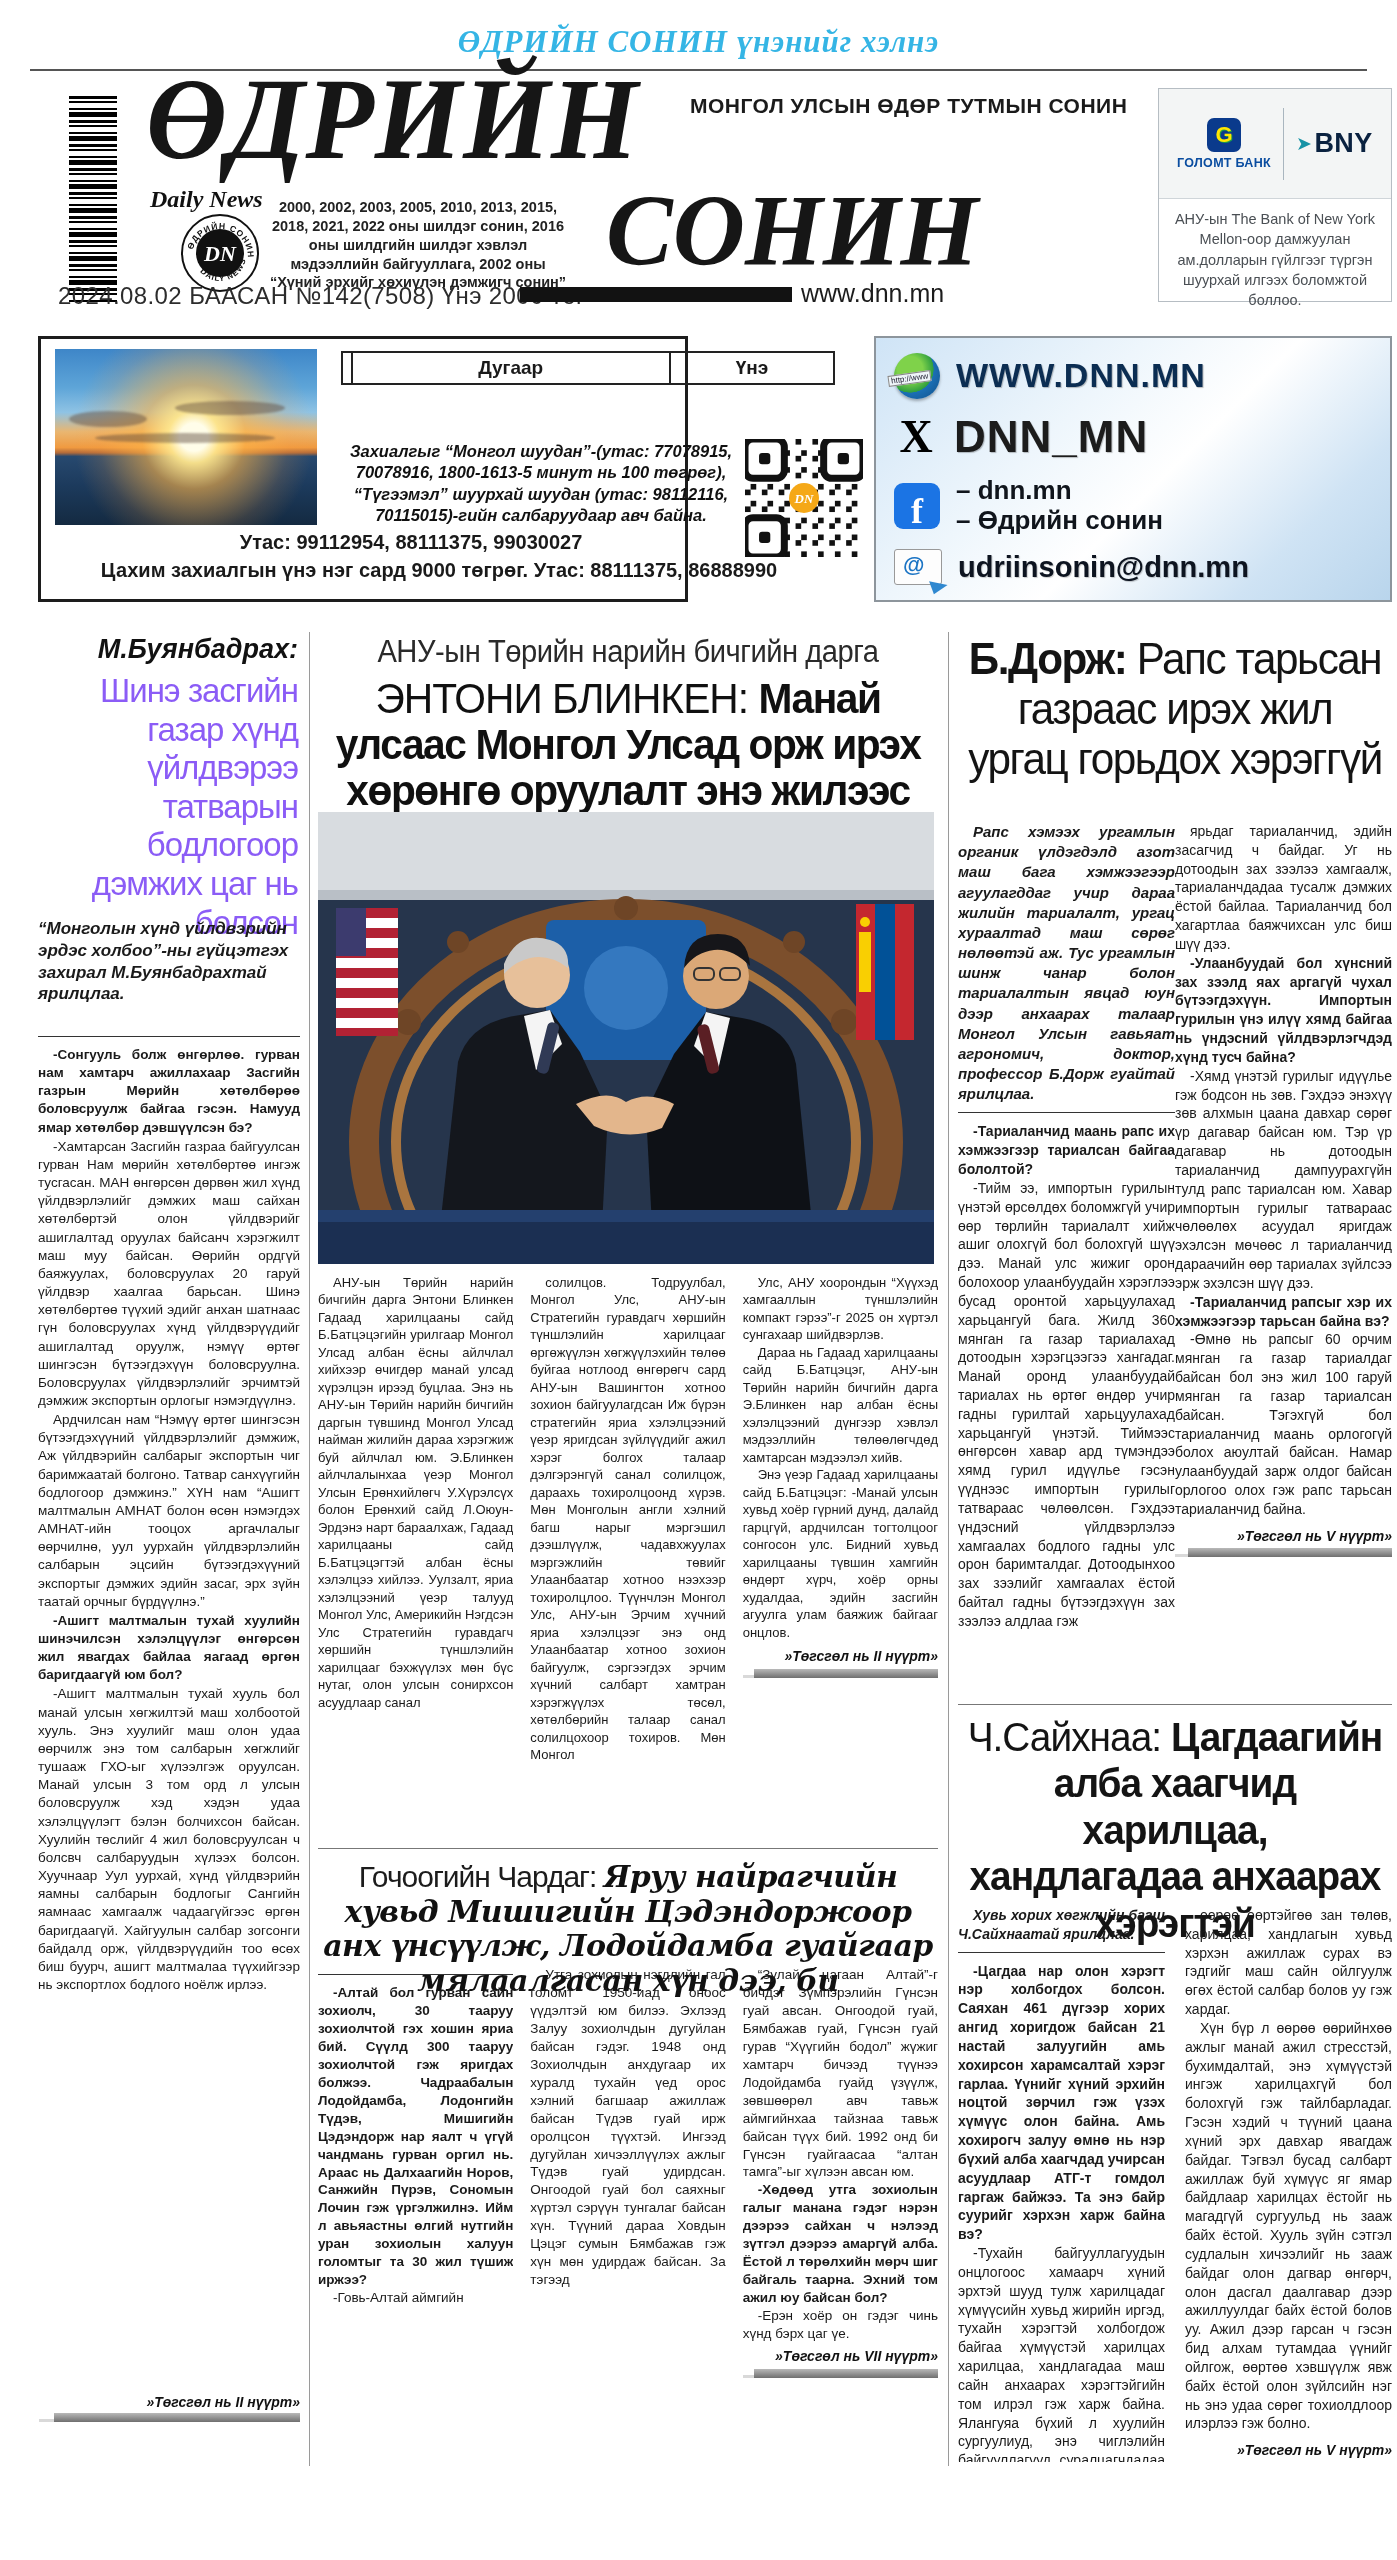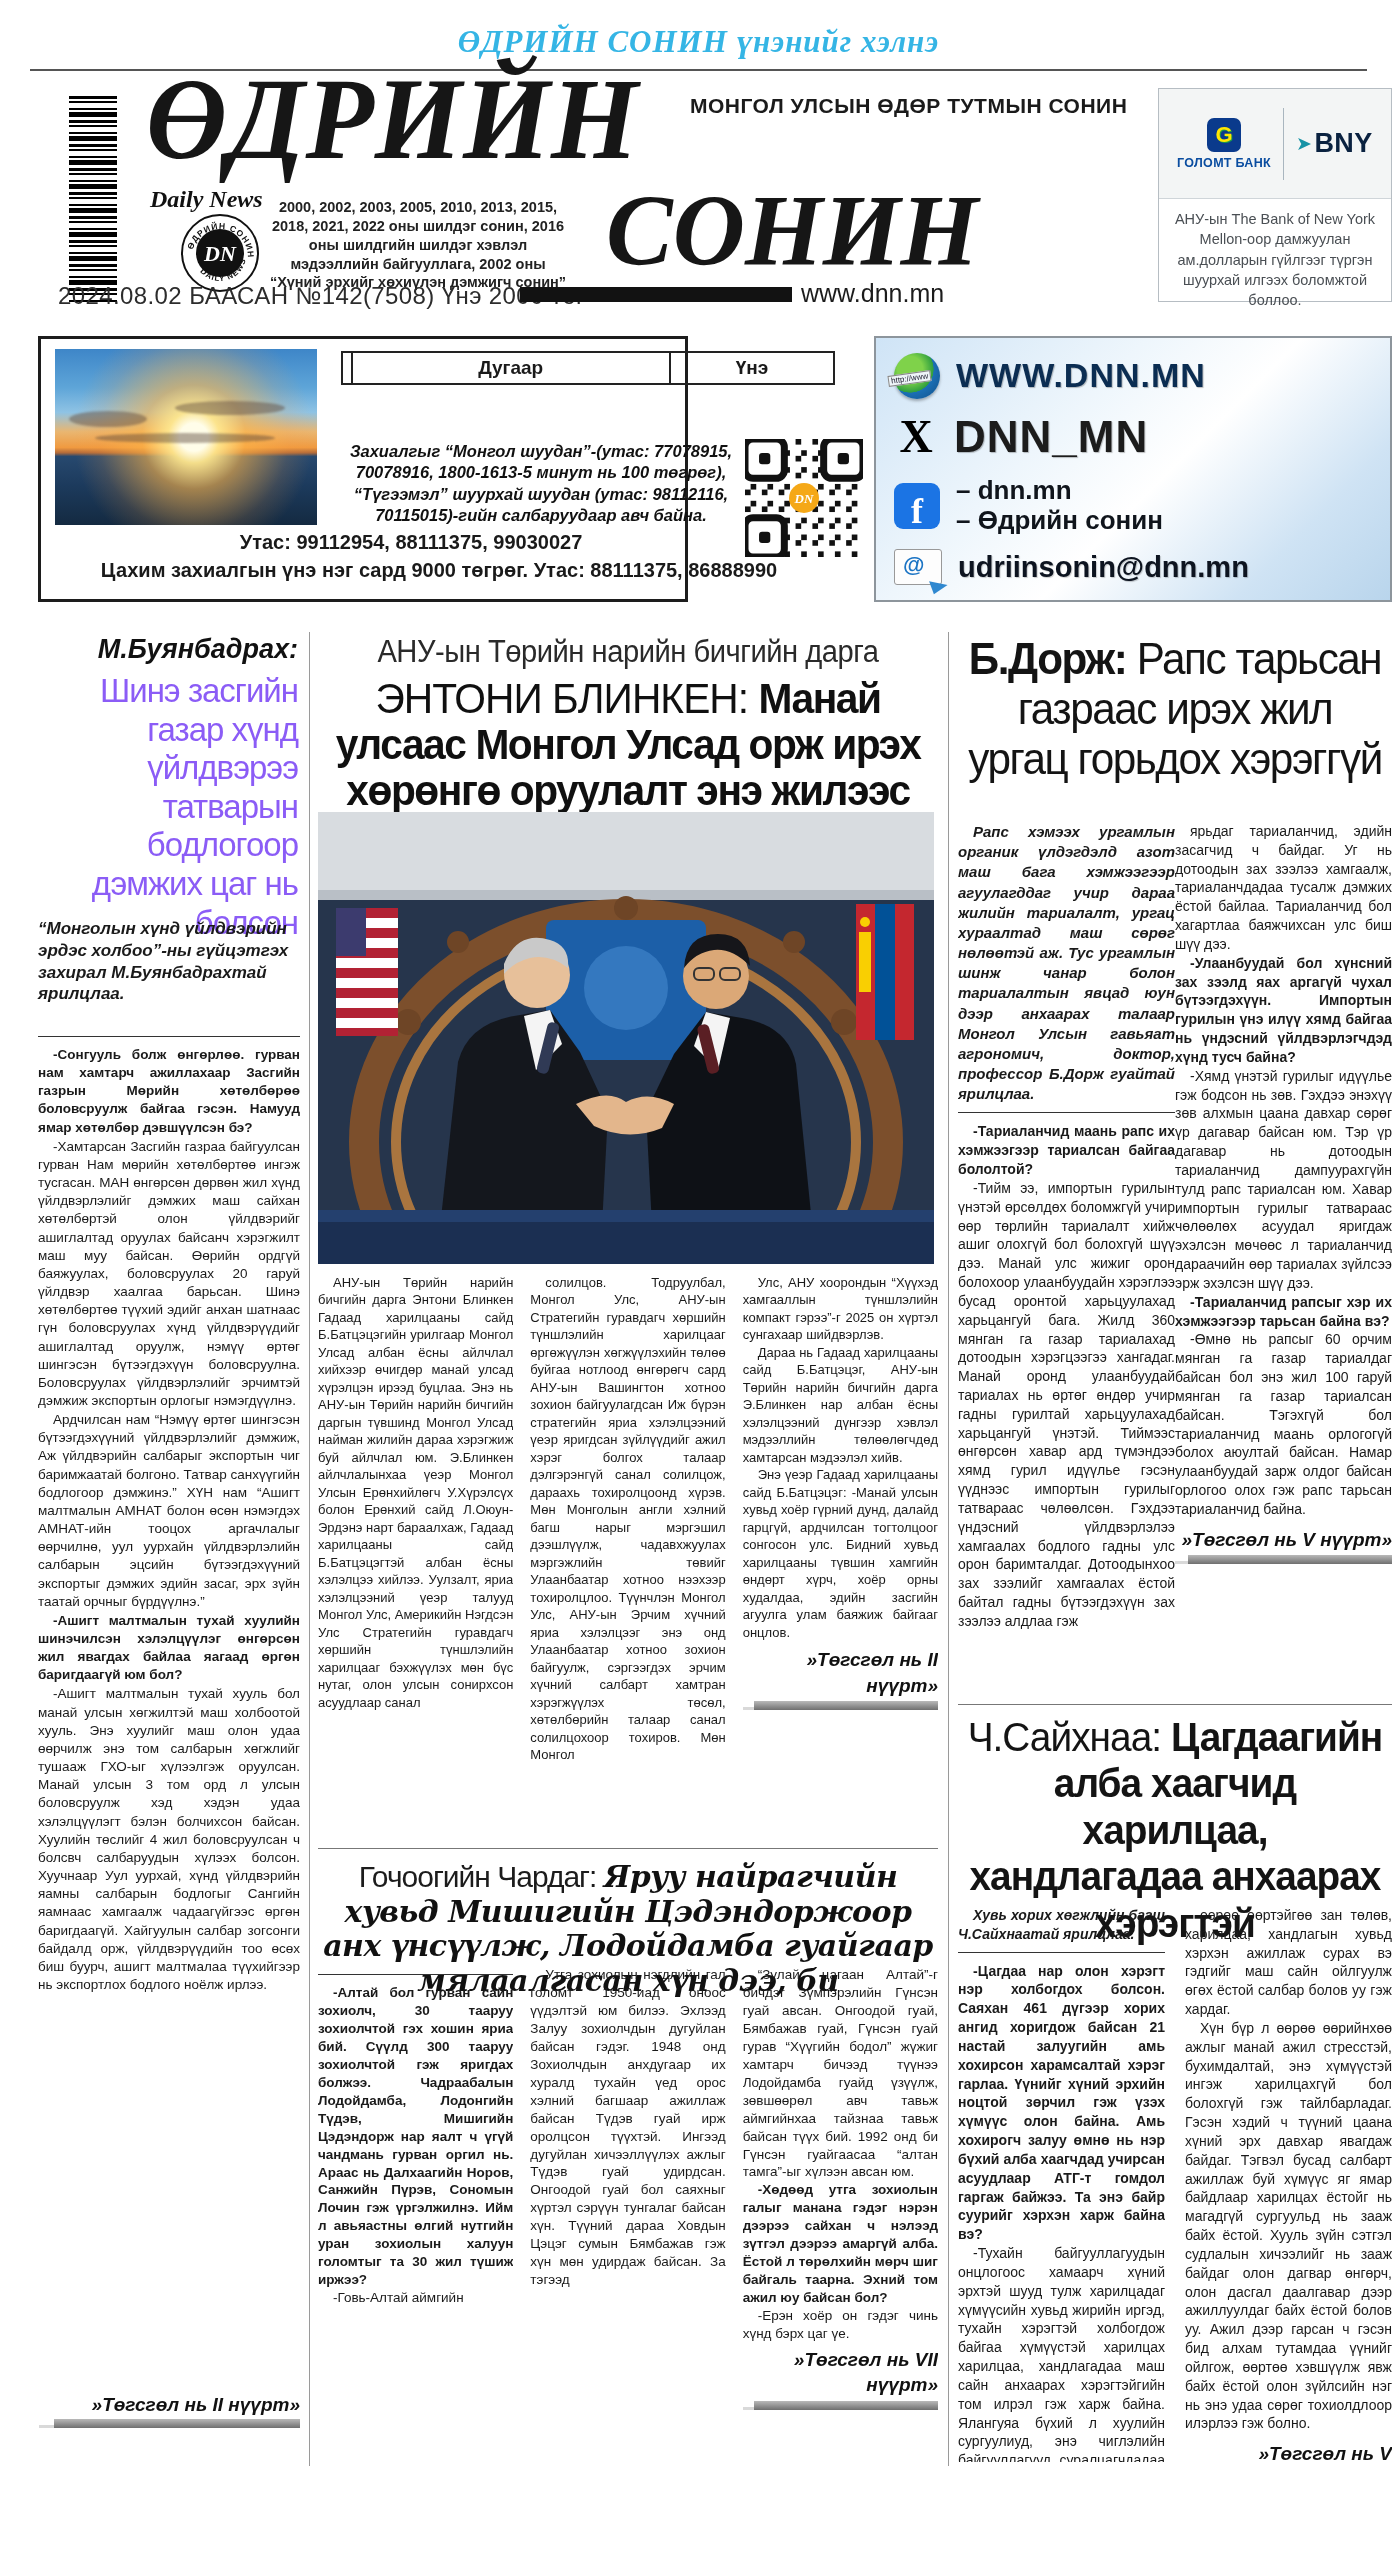--- a/index.html
+++ b/index.html
@@ -106,21 +106,21 @@
   
   .l-byline { left:38px; top:634px; width:260px; text-align:right; font-weight:bold; font-style:italic; font-size:27px; color:#111; }
   .l-head { left:40px; top:672px; width:258px; text-align:right; font-size:33px; line-height:1.17;
     color:#8b5cf6; letter-spacing:-1px; font-weight:400; }
   .l-lead { left:38px; top:918px; width:262px; font-size:17px; line-height:1.28; }
   .l-body { left:38px; top:1028px; width:262px; height:1356px; overflow:hidden;
     font-size:13.5px; line-height:1.345; }
   .l-body .para { margin-bottom:1px; }
 
   
-  .endmark { font-size:19px; font-weight:bold; font-style:italic; text-align:right; color:#111; }
+  .endmark { font-size:14px; font-weight:bold; font-style:italic; text-align:right; color:#111; }
   .endbar { height:9px; margin-top:3px; background:linear-gradient(180deg,#b9b9b9,#6f6f6f);
     width:94%; margin-left:auto; box-shadow:-18px 3px 0 -3px #d9d9d9; }
 
   
   .m-kicker { left:318px; top:634px; width:620px; text-align:center; font-size:31px; color:#2a2a2a;
     letter-spacing:-.5px; font-weight:400; transform:scaleX(.94); }
   .m-head { left:318px; top:676px; width:620px; text-align:center; font-size:42px; line-height:1.1;
     letter-spacing:-1.5px; color:#101010; font-weight:bold; transform:scaleX(.97); }
   .m-head .lightspan { font-weight:400; letter-spacing:-1px; }
   .m-photo { left:318px; top:812px; width:620px; height:452px; }

